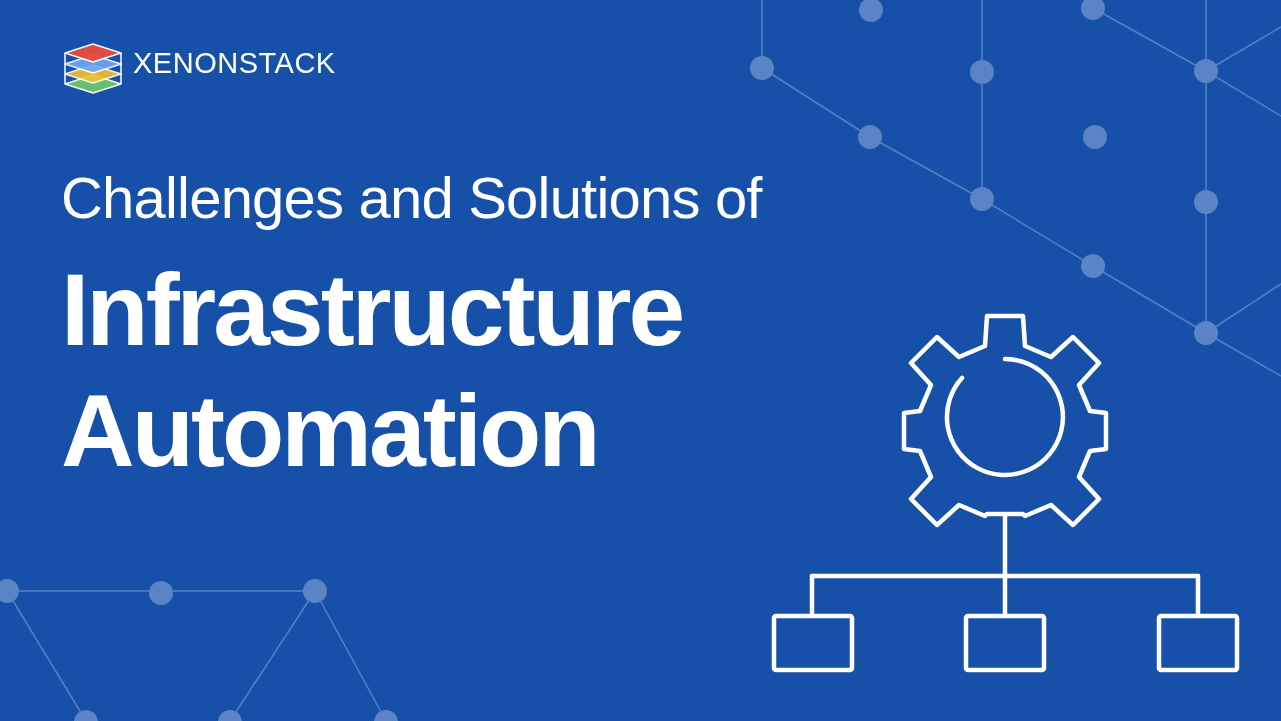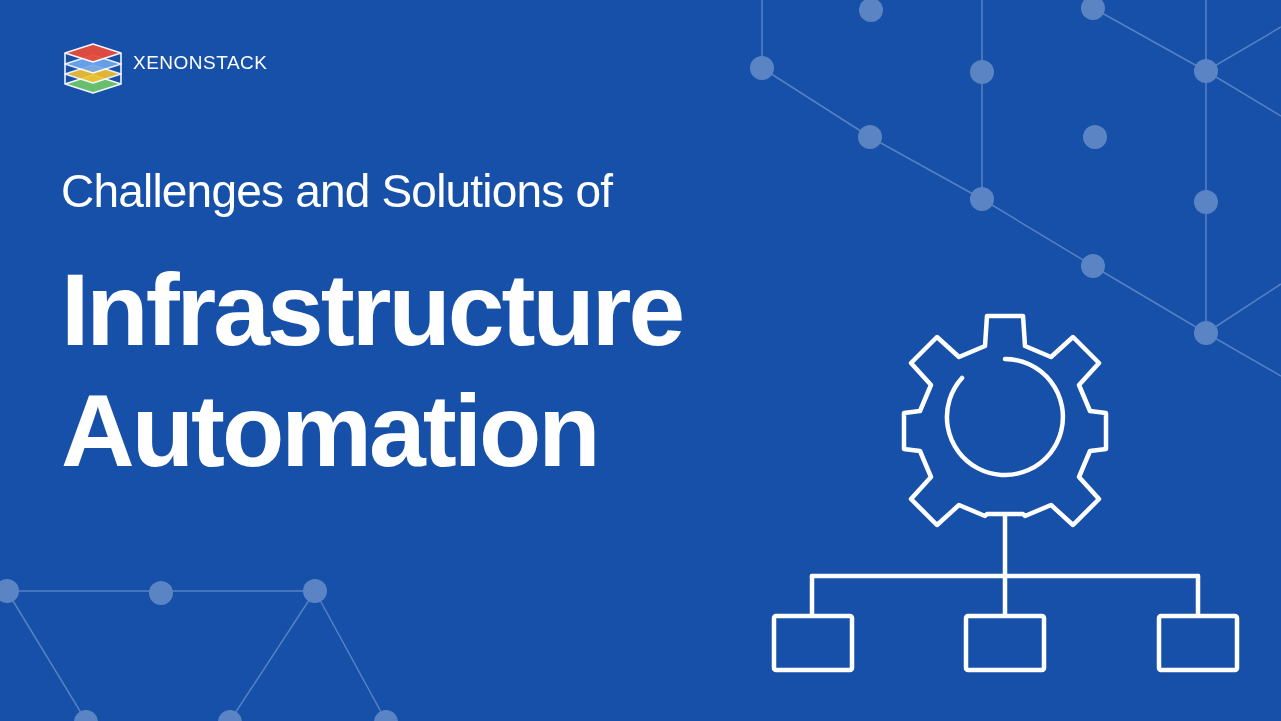--- a/index.html
+++ b/index.html
@@ -1,20 +1,20 @@
 <!DOCTYPE html>
 <html><head>
   <meta charset="utf-8">
   <style>
     html, body { margin: 0; padding: 0; }
     body { width: 1281px; height: 721px; overflow: hidden; background: #1650a8; position: relative; font-family: "Liberation Sans", sans-serif; }
     .bg-net { position: absolute; left: 0; top: 0; width: 1281px; height: 721px; }
     .logo { position: absolute; left: 61px; top: 32px; display: flex; align-items: center; }
-    .logo-text { color: #ffffff; font-size: 19px; font-weight: 400; letter-spacing: 0.5px; margin-left: 8px; font-family: "Liberation Sans", sans-serif; }
-    .subtitle { position: absolute; left: 61px; top: 164px; color: #ffffff; font-size: 46px; letter-spacing: -0.8px; white-space: nowrap; }
+    .logo-text { color: #ffffff; font-size: 29px; font-weight: 400; letter-spacing: 0.5px; margin-left: 8px; font-family: "Liberation Sans", sans-serif; }
+    .subtitle { position: absolute; left: 61px; top: 164px; color: #ffffff; font-size: 58px; letter-spacing: -0.8px; white-space: nowrap; }
     .title { position: absolute; left: 61px; color: #ffffff; font-size: 102px; font-weight: 700; letter-spacing: -3px; white-space: nowrap; line-height: 1; }
     .title.l1 { top: 259px; }
     .title.l2 { top: 380px; }
     .illus { position: absolute; left: 0; top: 0; width: 1281px; height: 721px; }
   </style>
 </head>
 <body>
 
 <svg class="bg-net" viewBox="0 0 1281 721" xmlns="http://www.w3.org/2000/svg">
   <g stroke="#5a84c4" stroke-width="1.5" fill="none" opacity="0.95">

